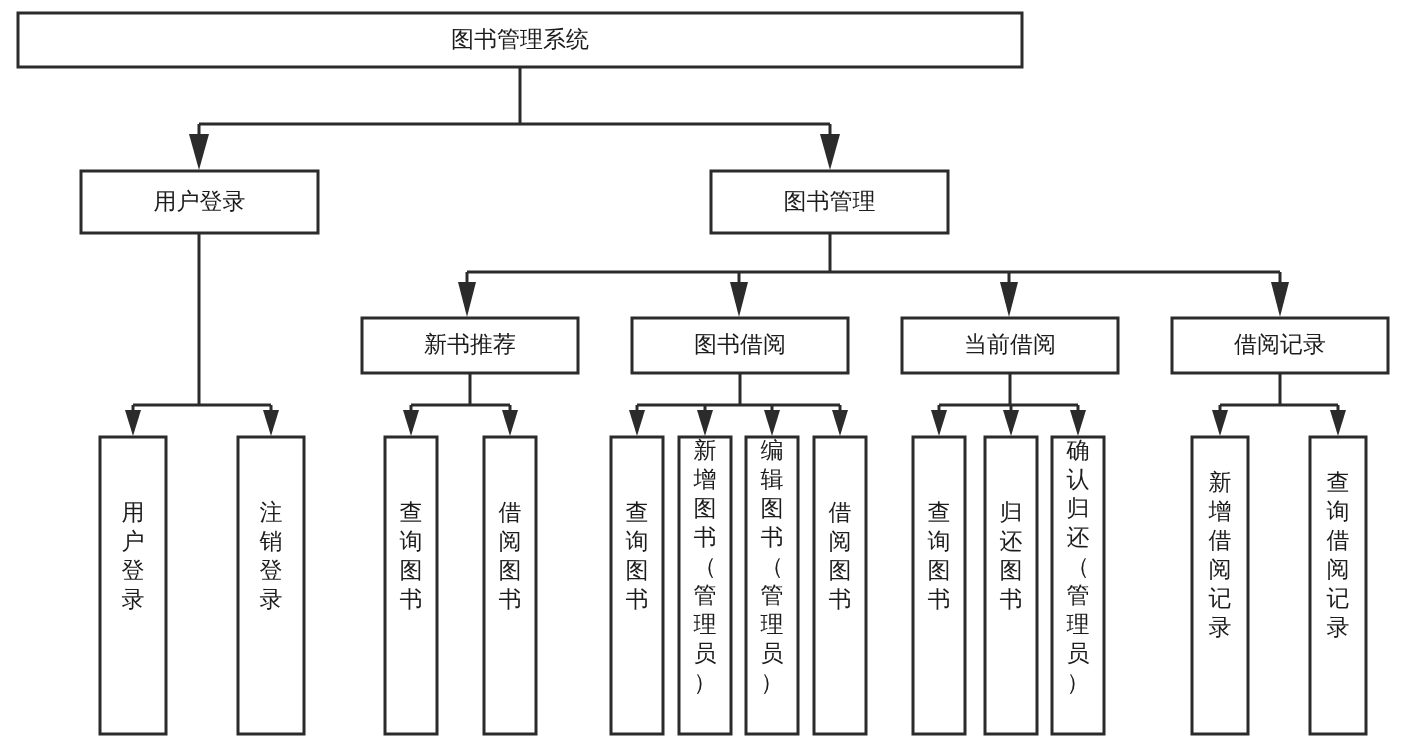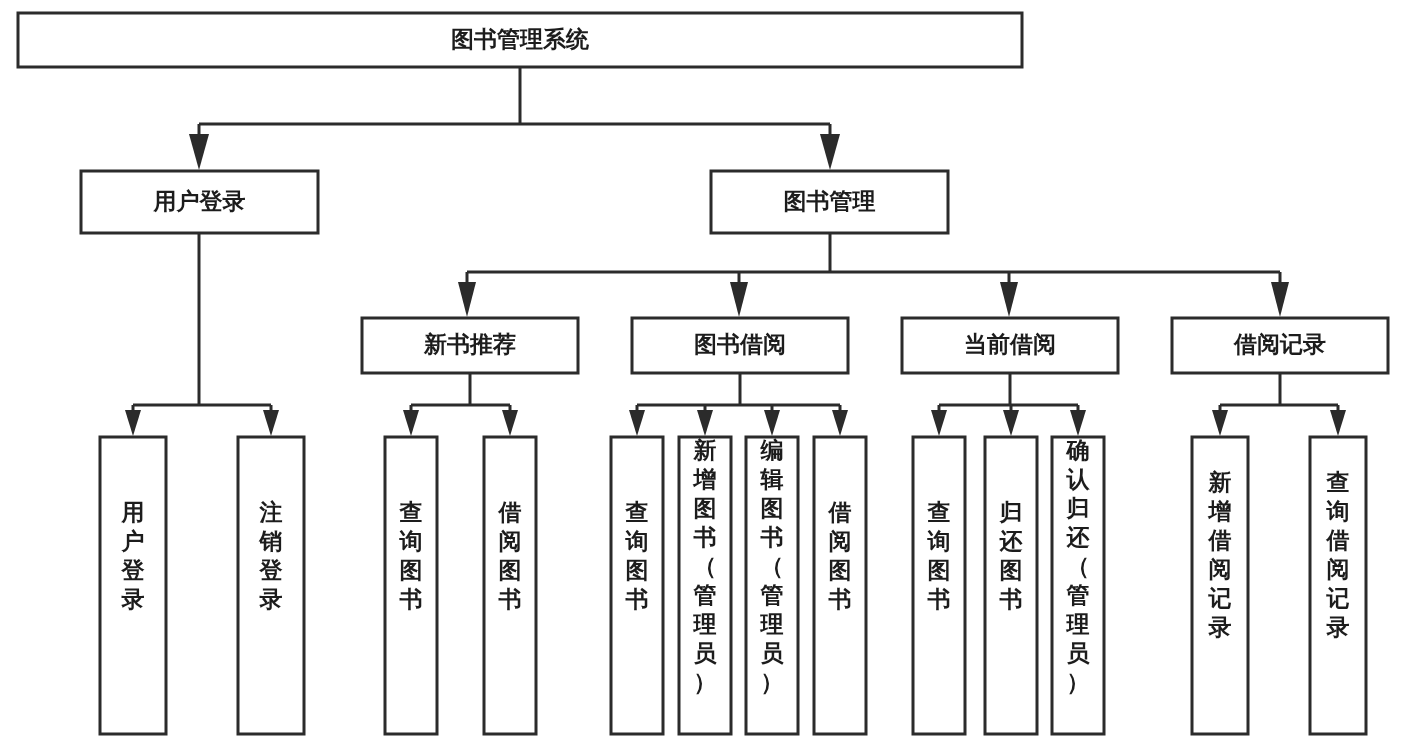--- a/index.html
+++ b/index.html
@@ -13,21 +13,20 @@
     font-family: "Liberation Sans", "DejaVu Sans", sans-serif;
     overflow: hidden;
     position: relative;
   }
   #diagram-root {
     position: absolute;
     left: 0;
     top: 0;
     width: 1405px;
     height: 576px;
-    font-weight: bold;
   }
   svg.flowchart {
     display: block;
     width: 1405px;
     height: 747px;
   }
   .node-box {
     fill: #ffffff;
     stroke: #2b2b2b;
     stroke-width: 3;

